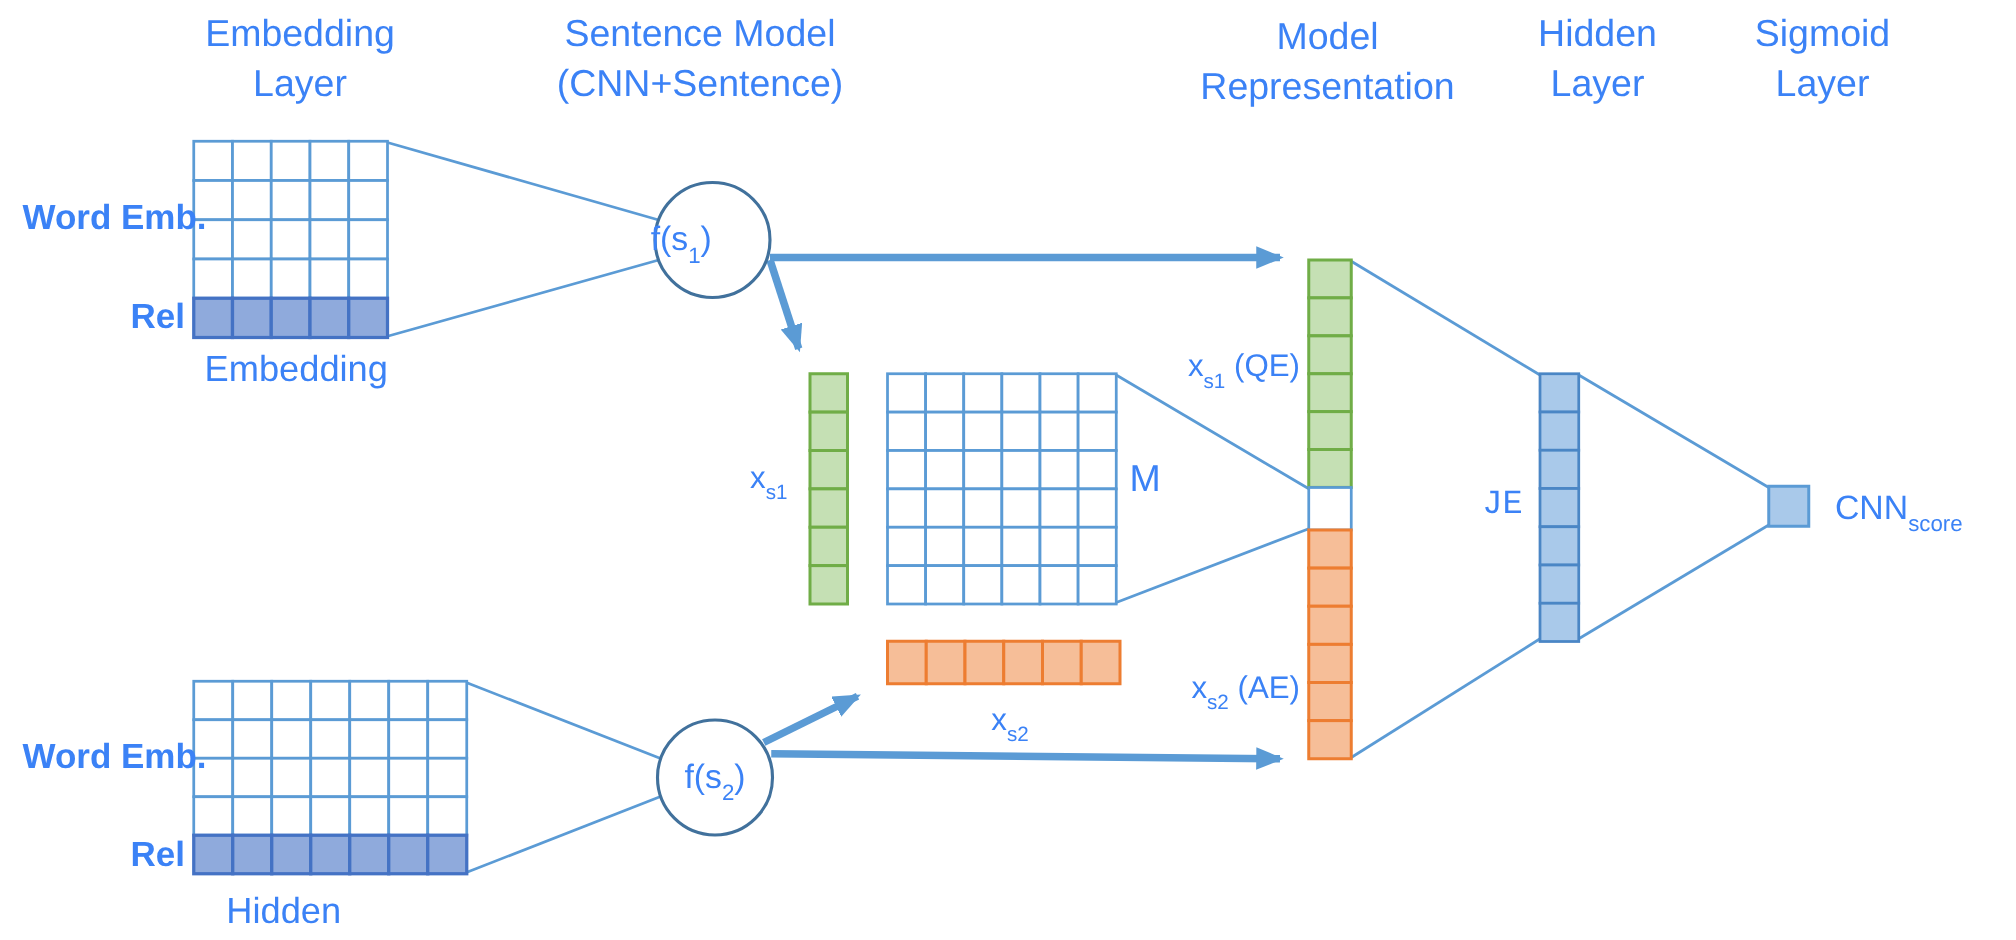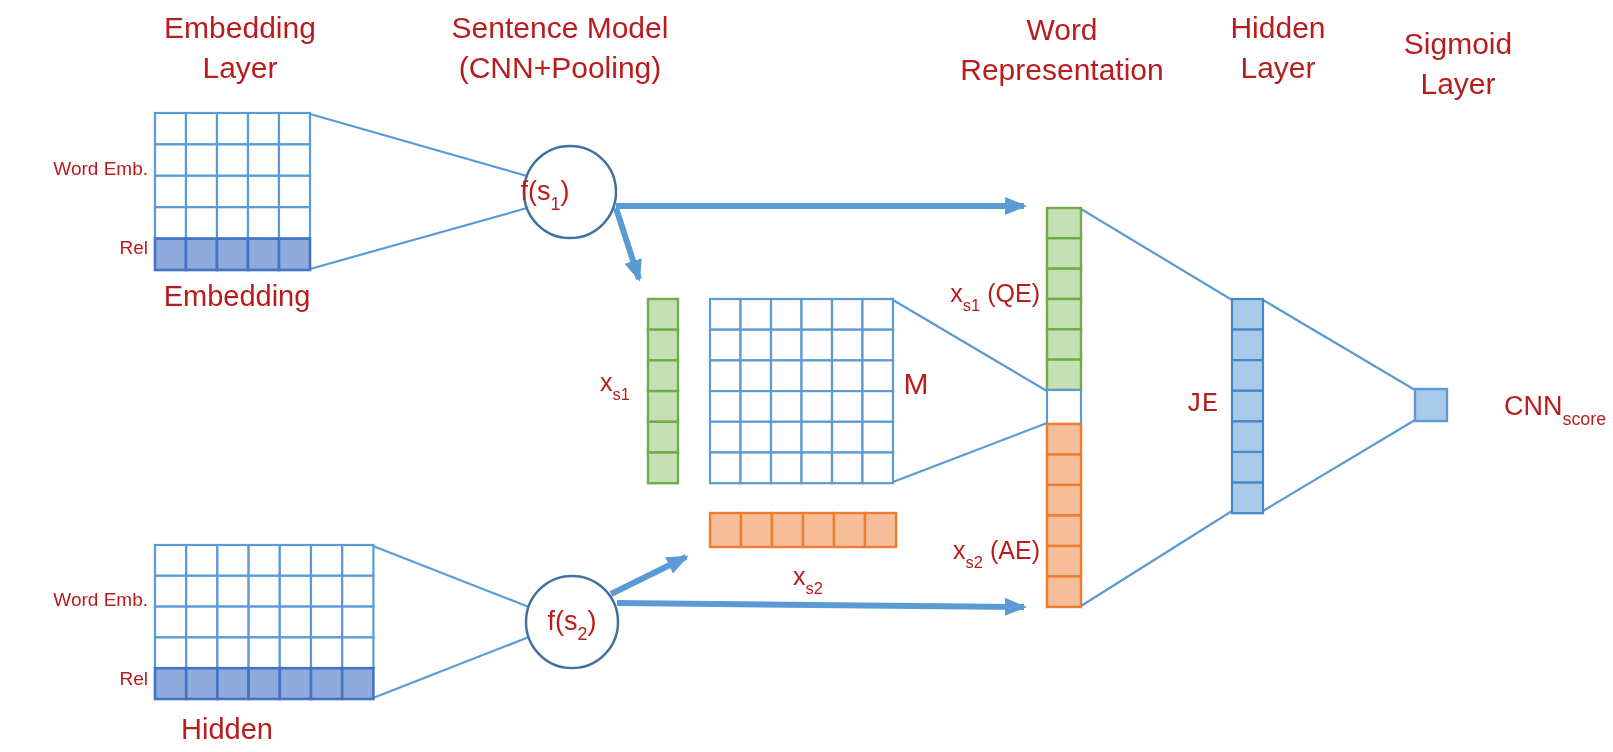--- a/index.html
+++ b/index.html
@@ -1,26 +1,26 @@
 <!DOCTYPE html>
 <html style="--line: #5B9BD5; --circle: #41719C;"><head>
 <meta charset="utf-8">
 <style>
   html,body{margin:0;padding:0;background:#ffffff;}
   .stage{
     position:relative;width:1613px;height:752px;background:#ffffff;overflow:hidden;
-    font-family:"Liberation Sans", sans-serif;color:#b91c1c;
+    font-family:"Liberation Sans", sans-serif;color:#3b82f6;
   }
   svg.layer{position:absolute;left:0;top:0;}
   .lbl{position:absolute;white-space:nowrap;}
   .hdr{font-size:30px;line-height:40px;text-align:center;transform:translateX(-50%);white-space:normal;}
   .cx{transform:translateX(-50%);}
   .rt{text-align:right;}
   .f-lbl{font-size:27px;}
-  .side{font-size:19px;}
+  .side{font-size:28px;font-weight:bold;}
   .cap{font-size:29px;}
   .vec{font-size:25px;}
   .big{font-size:30px;}
   sub{font-size:0.66em;line-height:0;position:relative;top:0.18em;}
   .funnel{stroke:var(--line,#5B9BD5);stroke-width:2.2;fill:none;}
   .thick{stroke:var(--line,#5B9BD5);stroke-width:6;fill:none;}
   .node{fill:#ffffff;stroke:var(--circle,#41719C);stroke-width:2.5;}
 </style>
 </head>
 <body>
@@ -204,39 +204,39 @@
       <line class="thick" marker-end="url(#ah)" x1="616" y1="208" x2="639" y2="279"></line>
       <line class="thick" marker-end="url(#ah)" x1="617" y1="603" x2="1024" y2="607"></line>
       <line class="thick" marker-end="url(#ah)" x1="611" y1="594" x2="686" y2="557"></line>
     </g>
 
     <circle class="node" cx="570" cy="192" r="46"></circle>
     <circle class="node" cx="572" cy="622" r="46"></circle>
   </svg>
 
   <div class="lbl hdr" style="left:240px;top:8px;width:180px;">Embedding Layer</div>
-  <div class="lbl hdr" style="left:560px;top:8px;width:245px;">Sentence Model (CNN+Pooling)</div>
-  <div class="lbl hdr" style="left:1062px;top:10px;width:235px;">Word Representation</div>
+  <div class="lbl hdr" style="left:560px;top:8px;width:245px;">Sentence Model (CNN+Sentence)</div>
+  <div class="lbl hdr" style="left:1062px;top:10px;width:235px;">Model Representation</div>
   <div class="lbl hdr" style="left:1278px;top:8px;width:130px;">Hidden Layer</div>
-  <div class="lbl hdr" style="left:1458px;top:24px;width:140px;">Sigmoid Layer</div>
+  <div class="lbl hdr" style="left:1458px;top:8px;width:140px;">Sigmoid Layer</div>
 
   <div class="lbl side rt" style="left:18px;top:158px;width:130px;">Word Emb.</div>
   <div class="lbl side rt" style="left:18px;top:237px;width:130px;">Rel</div>
   <div class="lbl cap cx" style="left:237px;top:280px;">Embedding</div>
 
   <div class="lbl side rt" style="left:18px;top:589px;width:130px;">Word Emb.</div>
   <div class="lbl side rt" style="left:18px;top:668px;width:130px;">Rel</div>
   <div class="lbl cap cx" style="left:227px;top:713px;">Hidden</div>
 
   <div class="lbl f-lbl cx" style="left:545px;top:176px;text-align:right;"><span>f(s</span><sub>1</sub><span>)</span></div>
   <div class="lbl f-lbl cx" style="left:572px;top:606px;"><span>f(s</span><sub>2</sub><span>)</span></div>
 
   <div class="lbl vec rt" style="left:540px;top:368px;width:90px;"><span>x</span><sub>s1</sub></div>
   <div class="lbl big cx" style="left:916px;top:367px;">M</div>
   <div class="lbl vec cx" style="left:808px;top:562px;"><span>x</span><sub>s2</sub></div>
 
   <div class="lbl vec rt" style="left:860px;top:279px;width:180px;"><span>x</span><sub>s1</sub><span> (QE)</span></div>
   <div class="lbl vec rt" style="left:860px;top:499px;width:180px;margin-top:37px;"><span>x</span><sub>s2</sub><span> (AE)</span></div>
 
   <div class="lbl f-lbl cx" style="left:1202px;top:389px;font-family:Liberation Mono, monospace;">JE</div>
-  <div class="lbl f-lbl" style="left:1468px;top:391px;margin-left:36px;"><span>CNN</span><sub>score</sub></div>
+  <div class="lbl f-lbl" style="left:1468px;top:391px;"><span>CNN</span><sub>score</sub></div>
 
 </div>
 
 </body></html>

